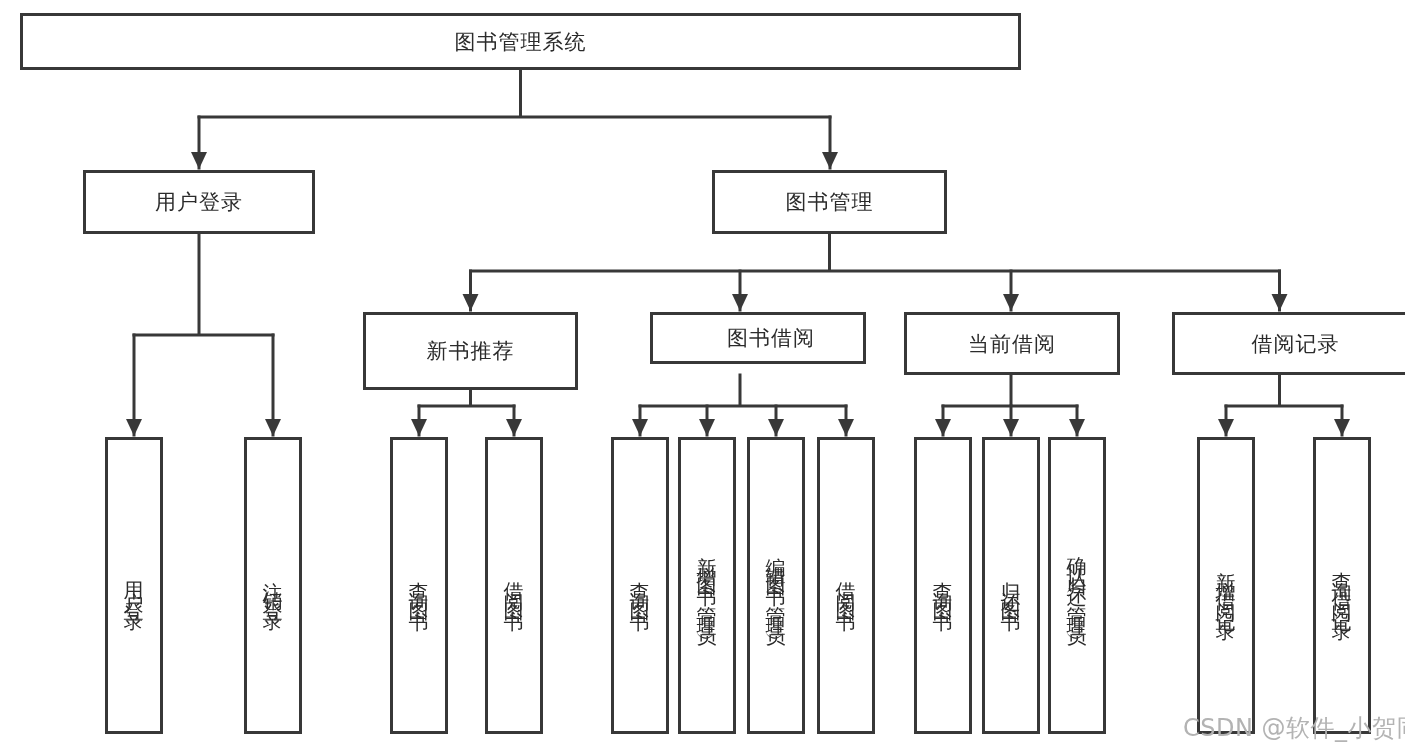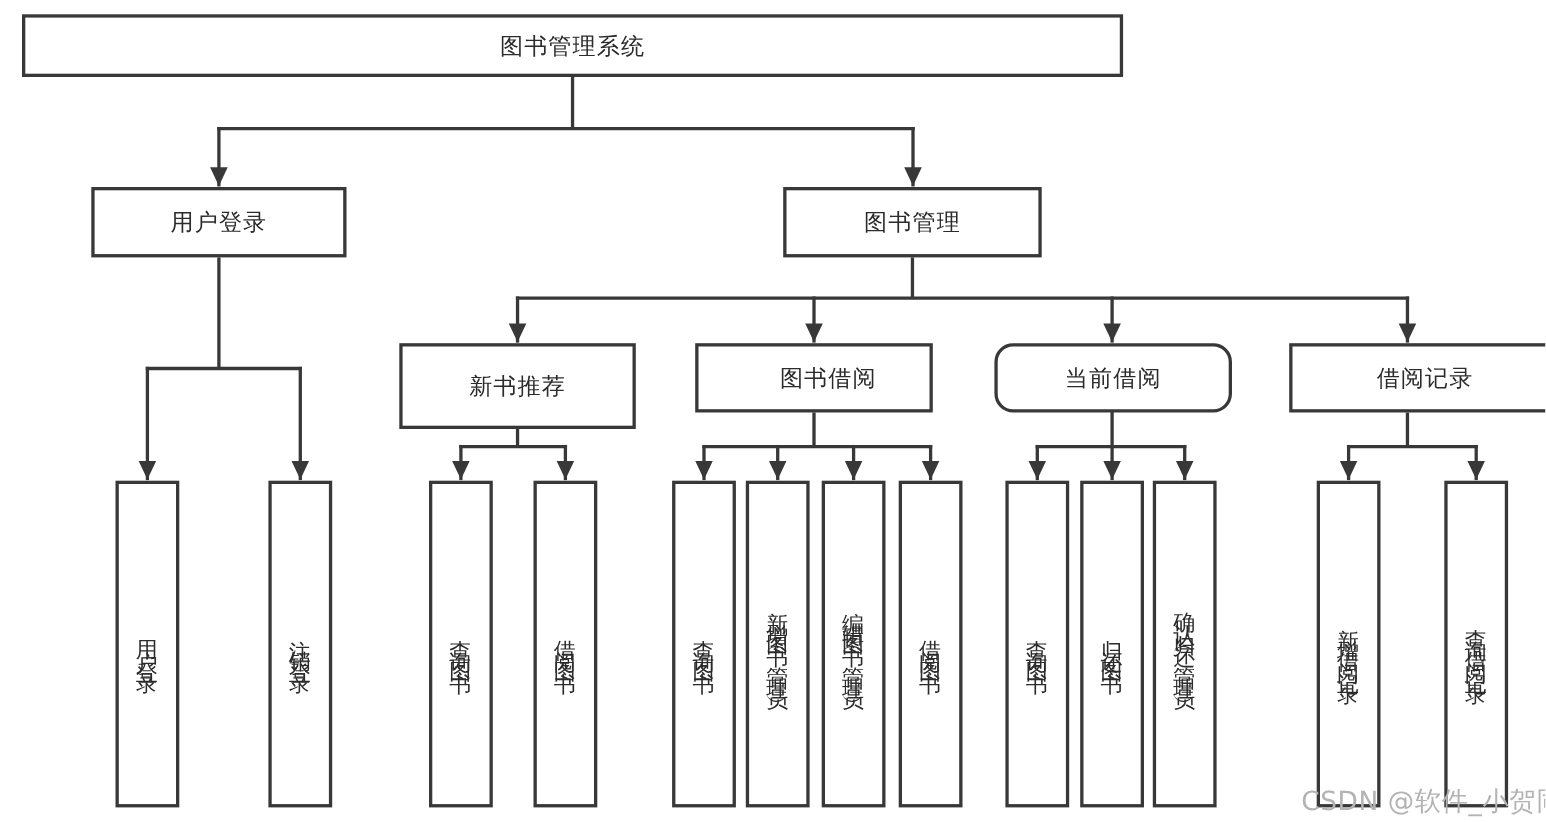--- a/index.html
+++ b/index.html
@@ -70,22 +70,22 @@
       <line x1="1342" y1="406" x2="1342" y2="435" marker-end="url(#arw)"></line>
     </g>
   </svg>
 
   <div class="box hbox" style="left:20px;top:13px;width:1001px;height:57px;">图书管理系统</div>
 
   <div class="box hbox" style="left:83px;top:170px;width:232px;height:64px;">用户登录</div>
   <div class="box hbox" style="left:712px;top:170px;width:235px;height:64px;">图书管理</div>
 
   <div class="box hbox" style="left:363px;top:312px;width:215px;height:78px;">新书推荐</div>
-  <div class="box hbox" style="left:632px;top:312px;width:216px;height:63px;padding-left:26px;">图书借阅</div>
-  <div class="box hbox" style="left:904px;top:312px;width:216px;height:63px;border-radius:17px;">当前借阅</div>
+  <div class="box hbox" style="left:650px;top:312px;width:216px;height:52px;padding-left:26px;">图书借阅</div>
+  <div class="box hbox" style="left:904px;top:312px;width:216px;height:63px;">当前借阅</div>
   <div class="box hbox" style="left:1172px;top:312px;width:247px;height:63px;">借阅记录</div>
 
   <div class="box vbox" style="left:105px;top:437px;width:58px;height:297px;">用户登录</div>
   <div class="box vbox" style="left:244px;top:437px;width:58px;height:297px;">注销登录</div>
 
   <div class="box vbox" style="left:390px;top:437px;width:58px;height:297px;">查询图书</div>
   <div class="box vbox" style="left:485px;top:437px;width:58px;height:297px;">借阅图书</div>
 
   <div class="box vbox" style="left:611px;top:437px;width:58px;height:297px;">查询图书</div>
   <div class="box vbox" style="left:678px;top:437px;width:58px;height:297px;">新增图书（管理员）</div>

